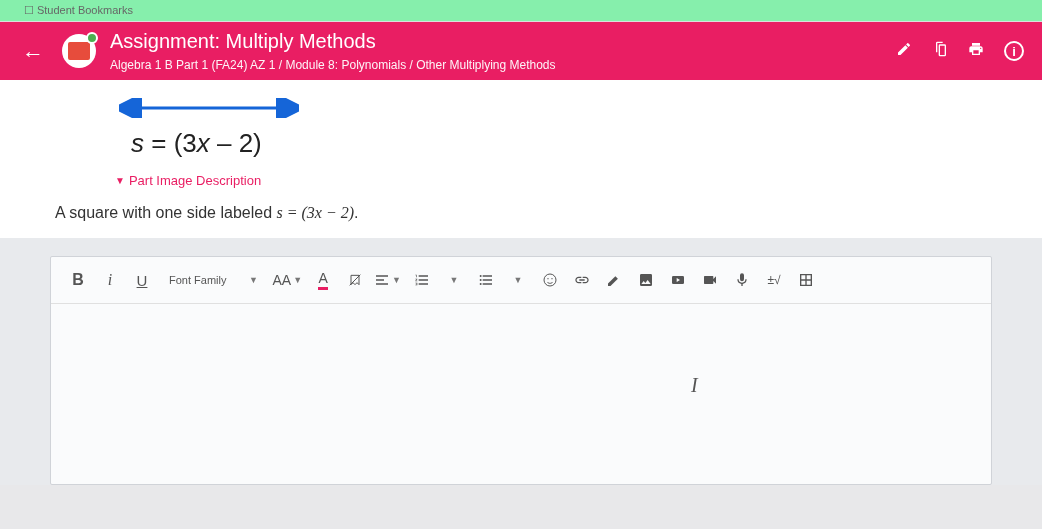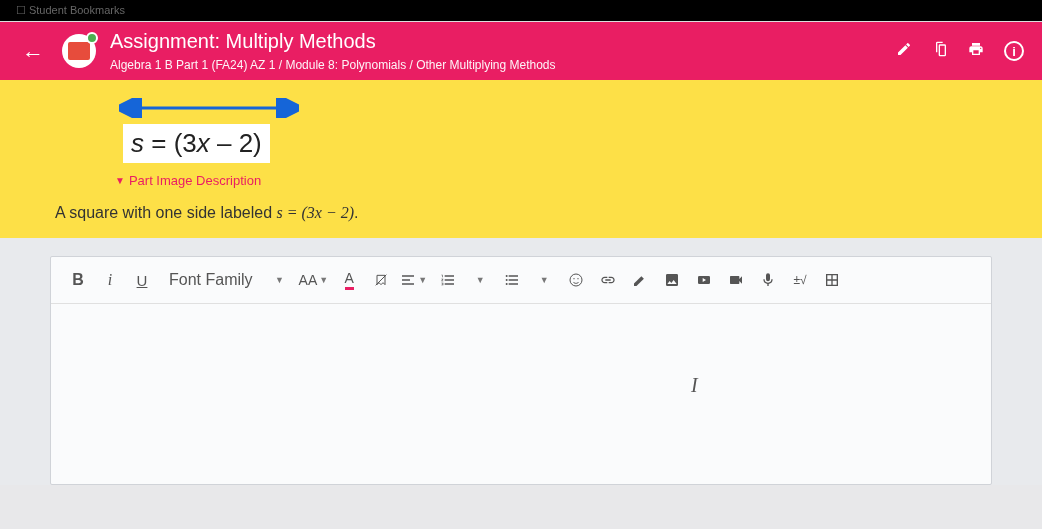--- a/index.html
+++ b/index.html
@@ -1,43 +1,43 @@
 <!DOCTYPE html>
 <html><head>
 <meta charset="utf-8">
 <style>
 *{margin:0;padding:0;box-sizing:border-box;font-family:Arial,Helvetica,sans-serif}
 body{background:#e8e8ea;width:1042px;height:529px;overflow:hidden}
-.browser-tab{background:#000000;padding:4px 16px;font-size:11px;color:#666;border-bottom:1px solid #ddd}
+.browser-tab{background:#86efac;padding:4px 24px;font-size:11px;color:#666;border-bottom:1px solid #ddd}
 .header{background:#e91e63;color:#fff;display:flex;align-items:center;padding:8px 18px;gap:14px}
 .back-arrow{font-size:22px;cursor:pointer;padding:4px}
 .logo{width:34px;height:34px;background:#fff;border-radius:50%;display:flex;align-items:center;justify-content:center;position:relative}
 .logo-inner{width:22px;height:18px;background:#e74c3c;border-radius:2px;position:relative}
 .logo-badge{position:absolute;top:-2px;right:-2px;width:12px;height:12px;background:#4caf50;border-radius:50%;border:2px solid #fff}
 .title-block{flex:1}
 .title{font-size:20px;font-weight:400}
 .breadcrumb{font-size:12px;opacity:.95;margin-top:5px}
 .header-icons{display:flex;gap:20px;align-items:center}
 .header-icons span{font-size:18px;cursor:pointer}
 .content{padding:0;background:#e8eaed}
-.question-area{background:#fde047;padding:18px 31px 16px 115px}
+.question-area{background:#ffffff;padding:18px 31px 16px 115px}
 .dimension-arrow{margin-bottom:6px;margin-left:4px}
 .dimension-arrow svg{display:block}
 .equation{font-family:'Times New Roman',serif;font-size:26px;font-style:italic;color:#222;background:#fff;display:inline-block;padding:4px 8px;margin-left:8px}
 .view-desc{color:#e91e63;font-size:13px;margin-top:10px;cursor:pointer;display:flex;align-items:center;gap:4px}
 .view-desc .tri{font-size:10px}
 .description{font-size:16px;color:#333;margin-top:16px;margin-left:-60px;font-family:Arial}
 .description .math{font-family:'Times New Roman',serif;font-style:italic}
 .editor-wrap{margin:18px 50px 0 50px;background:#fafbfc;border:1px solid #d0d3d8;border-radius:2px}
 .toolbar{display:flex;align-items:center;padding:10px 14px;gap:6px;border-bottom:1px solid #e0e0e0;flex-wrap:wrap}
 .tb-btn{min-width:26px;height:26px;display:flex;align-items:center;justify-content:center;font-size:14px;color:#555;cursor:pointer;border-radius:2px}
 .tb-bold{font-weight:700;font-size:16px}
 .tb-italic{font-style:italic;font-family:'Times New Roman',serif;font-size:16px}
 .tb-underline{text-decoration:underline;font-size:15px}
-.tb-font{font-size:16px;padding:0 8px;white-space:nowrap}
+.tb-font{font-size:11px;padding:0 8px;white-space:nowrap}
 .tb-drop{font-size:9px;color:#777;padding:0 2px}
 .editor-body{min-height:180px;padding:12px;position:relative}
 .text-cursor{position:absolute;left:640px;top:70px;font-family:'Times New Roman',serif;font-size:20px;color:#555;font-style:italic}
 .icon-svg{width:16px;height:16px;fill:#555}
 </style>
 </head>
 <body>
 
 <div class="browser-tab">
   <span>☐</span>

